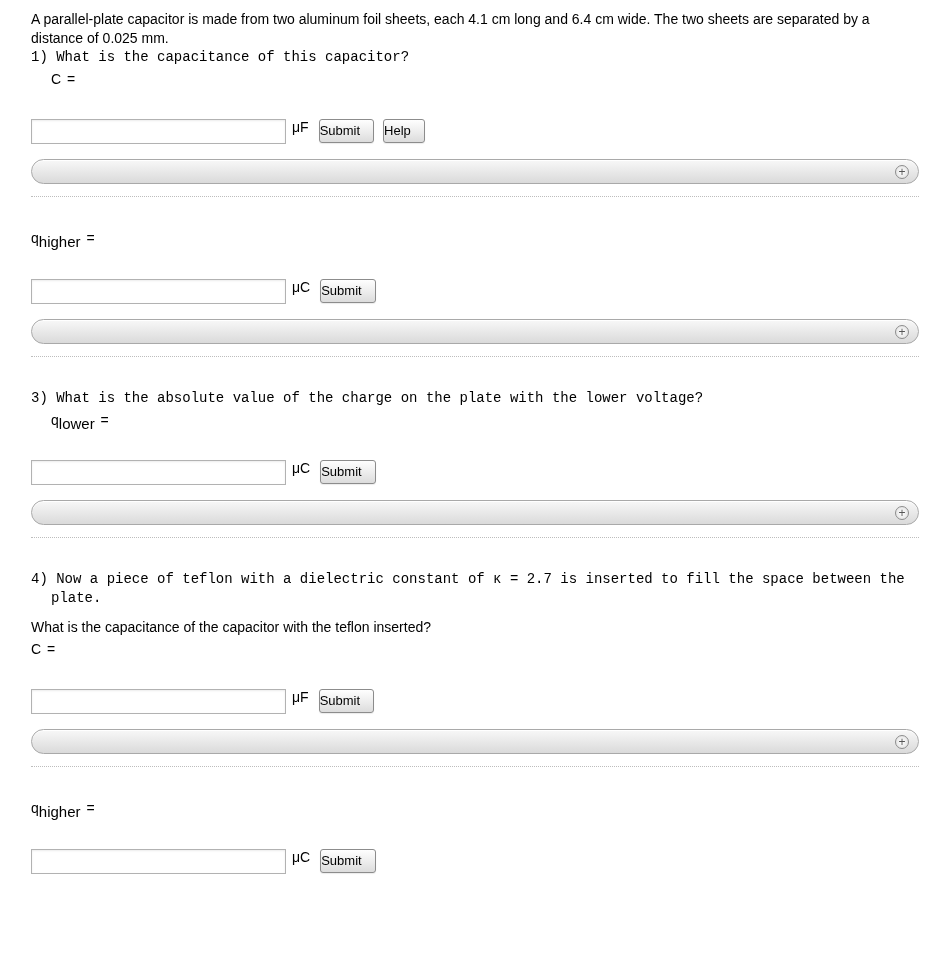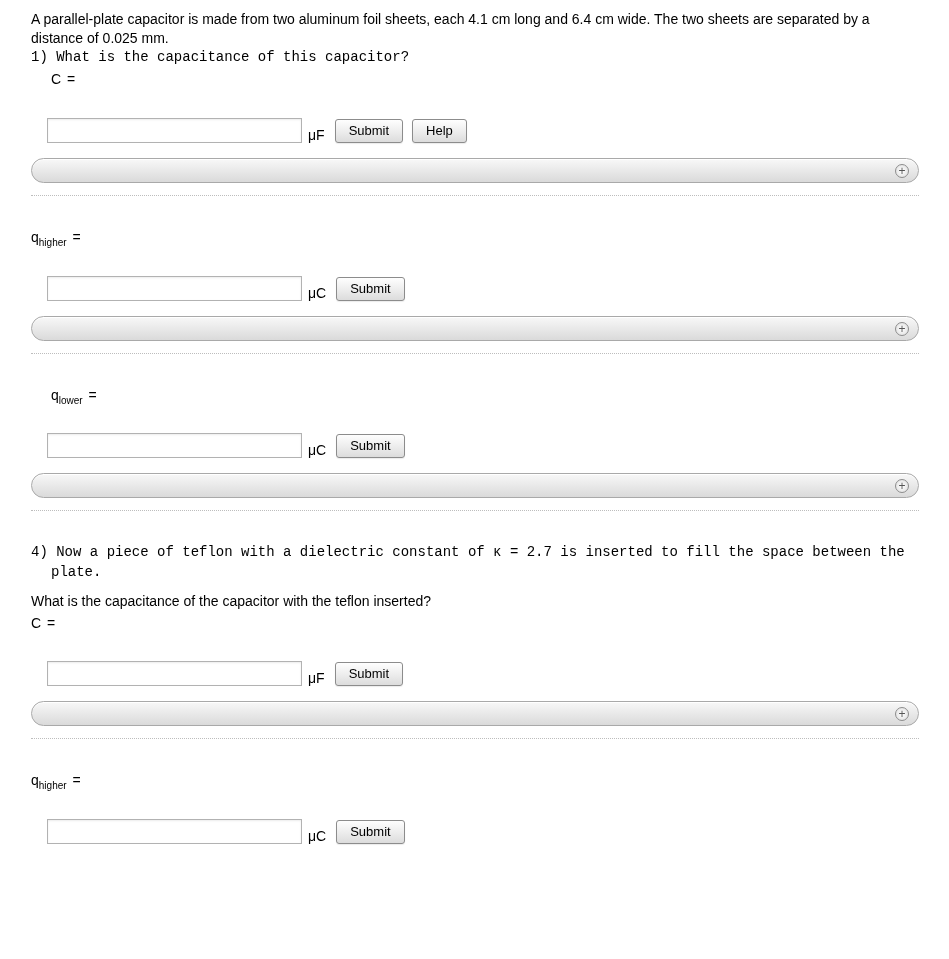--- a/index.html
+++ b/index.html
@@ -23,46 +23,45 @@
   .qtext {
     line-height: 1.36;
     padding-left: 20px;
     text-indent: -20px;
     font-family: Liberation Mono, monospace;
   }
   .qtext2 { line-height: 1.36; margin-top: 10px; }
 
   .answer-label { margin-top: 3px; line-height: 1.3; }
   .answer-label.indented { padding-left: 20px; }
-  .answer-label sub { font-size: 10px; }
+  .answer-label sub { font-size: 15px; }
   .answer-eq { margin-left: 2px; }
 
   .input-row {
     margin-top: 27px;
     display: flex;
-    align-items: flex-end;
-    margin-left: 16px;
+    align-items: flex-start;
   }
   .answer-input {
     width: 255px;
     height: 25px;
     border: 1px solid #b2b2b2;
     box-shadow: inset 0 1px 2px rgba(0,0,0,0.08);
     padding: 2px 5px;
     font-family: "Liberation Sans", sans-serif;
     font-size: 13px;
     background: #fff;
   }
   .unit { margin: 0 10px 0 6px; }
 
   .btn {
     font-family: "Liberation Sans", sans-serif;
     font-size: 13px;
     color: #000;
-    padding: 3px 13px 4px 13px;
+    padding: 3px 13px 4px 0;
     background: linear-gradient(#fefefe, #ececec 55%, #dcdcdc);
     border: 1px solid #8c8c8c;
     border-radius: 3px;
     margin-right: 9px;
     cursor: pointer;
     box-shadow: 0 1px 1px rgba(0,0,0,0.08);
   }
 
   .expander-bar {
     position: relative;
@@ -127,20 +126,21 @@
         <span class="unit">μC</span>
         <button class="btn">Submit</button>
       </div>
       <div class="expander-bar">
         <span class="plus-circle">+</span>
       </div>
       <hr class="dotted">
     </section>
 
     <section class="qblock">
+      <p class="qtext"><span>3)</span> <span>What is the absolute value of the charge on the plate with the lower voltage?</span></p>
       <p class="answer-label indented"><span>q</span><sub>lower</sub> <span class="answer-eq">=</span></p>
       <div class="input-row">
         <input class="answer-input" type="text" value="" style="">
         <span class="unit">μC</span>
         <button class="btn">Submit</button>
       </div>
       <div class="expander-bar">
         <span class="plus-circle">+</span>
       </div>
       <hr class="dotted">

